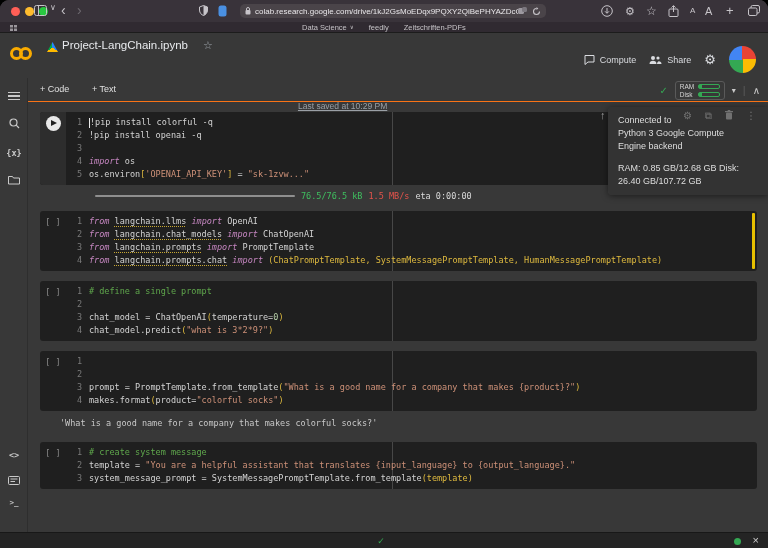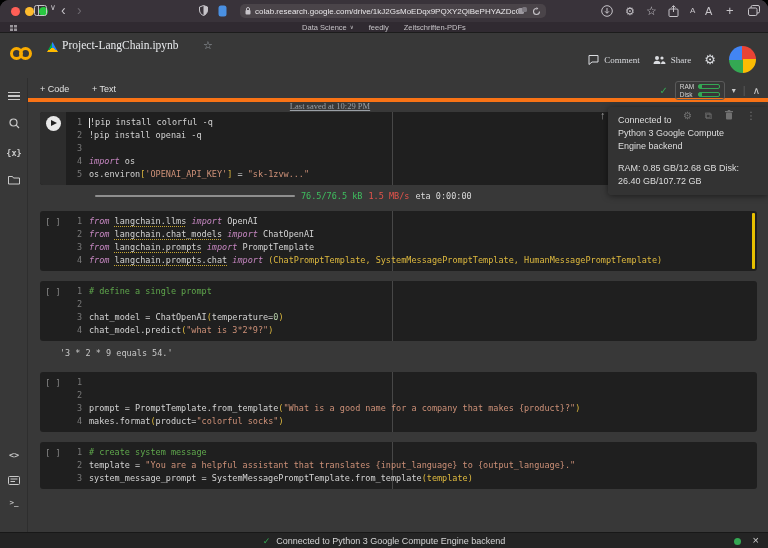--- a/index.html
+++ b/index.html
@@ -18,21 +18,21 @@
   .chrome-glyph { position:absolute; color:#c7c4c9; font-size:12px; line-height:22px; }
   .chrome-glyph.dim { color:#6e6a70; }
   #url-bar { position:absolute; left:240px; top:4px; width:306px; height:14px; background:#4a4449;
              border-radius:5px; display:flex; align-items:center; padding:0 5px; }
   #url-text { color:#e8e6e9; font-size:8px; margin-left:4px; white-space:nowrap; overflow:hidden; flex:1; }
   .mini-ico { flex:none; }
   .bm-item { color:#c5c2c6; font-size:7.5px; display:flex; align-items:center; gap:3px; }
   #bm-grid { position:absolute; left:10px; top:25px; }
 
   
-  #colab-header { position:absolute; left:0; top:33px; width:768px; height:45px; background:#383838;font-family:Liberation Serif, serif; }
+  #colab-header { position:absolute; left:0; top:33px; width:768px; height:45px; background:#383838; }
   #logo { position:absolute; left:10px; top:14px; display:flex; }
   .logo-ring { width:13px; height:13px; border:3.5px solid #f9ab00; border-radius:50%; }
   .logo-ring + .logo-ring { margin-left:-4px; }
   #drive-icon { position:absolute; left:47px; top:9px; width:11px; height:10px;
                 clip-path:polygon(50% 0,100% 100%,0 100%);
                 background:conic-gradient(from 0deg at 50% 58%, #2684fc 0 120deg, #ffba00 120deg 240deg, #00ac47 240deg 360deg); }
   #nb-title { position:absolute; left:62px; top:6px; font-size:11.5px; color:#e8eaed; }
   #title-star { position:absolute; left:203px; top:6px; font-size:11px; color:#9aa0a6; }
   #menu-row { position:absolute; left:48px; top:28px; display:flex; gap:13px; align-items:center; }
   .menu-item { font-size:9px; color:#dadce0; }
@@ -41,21 +41,21 @@
   .hdr-btn { display:flex; align-items:center; gap:5px; color:#dadce0; font-size:9px; }
   #avatar { width:25px; height:25px; border-radius:50%;
             background:radial-gradient(circle at 50% 38%, #d8b28e 0 34%, #7a5a44 58%, #2e3440 78%);
             border:2px solid transparent;
             background-clip:padding-box; position:relative; }
   #avatar-ring { width:27px; height:27px; border-radius:50%; padding:1px;
                  background:conic-gradient(#ea4335 0 25%, #fbbc04 25% 50%, #34a853 50% 75%, #4285f4 75% 100%); }
 
   
   #toolbar { position:absolute; left:28px; top:78px; right:0; height:24px; background:#383838;
-             border-bottom:4px solid #f97316; }
+             border-bottom:1px solid #f97316; }
   .tb-btn { position:absolute; top:6px; font-size:9px; color:#e0e0e0; }
   #btn-code { left:12px; } #btn-text { left:64px; }
   #tb-right { position:absolute; right:8px; top:2px; display:flex; align-items:center; gap:7px; height:20px; }
   #ram-widget { border:1px solid #5a5a5a; border-radius:3px; padding:1px 4px; display:flex; flex-direction:column; gap:1px; }
   .meter-row { display:flex; align-items:center; gap:3px; }
   .meter-label { font-size:6.5px; color:#d5d5d5; width:15px; }
   .meter-bar { width:22px; height:5px; border:1px solid #34a853; border-radius:2px;
                background:linear-gradient(90deg,#34a853 0 15%, transparent 15%); }
   .tb-glyph { color:#c9c9c9; font-size:10px; }
   .tb-sep { color:#5a5a5a; font-size:11px; }
@@ -226,21 +226,21 @@
       <span class="menu-item">Runtime</span>
       <span class="menu-item">Tools</span>
       <span class="menu-item">Help</span>
       <span id="last-saved">Last saved at 10:29 PM</span>
     </div>
     <div id="header-right">
       <span class="hdr-btn">
         <svg width="11" height="10" viewBox="0 0 11 10">
             <path d="M1 0.5 h9 v6.5 h-6 l-3 2.5 z" fill="none" stroke="#dadce0"></path>
           </svg>
-        <span>Comment</span>
+        <span>Compute</span>
       </span>
       <span class="hdr-btn">
         <svg width="13" height="10" viewBox="0 0 13 10">
             <circle cx="4" cy="3" r="2" fill="#dadce0"></circle>
             <circle cx="9" cy="3" r="1.6" fill="#dadce0"></circle>
             <path d="M0.5 9 C0.5 6.8 2 5.8 4 5.8 C6 5.8 7.5 6.8 7.5 9 Z" fill="#dadce0"></path>
             <path d="M8 9 C8.2 7 9 6.4 9.8 6.3 C11.3 6.3 12.5 7.2 12.5 9 Z" fill="#dadce0"></path>
           </svg>
         <span>Share</span>
       </span>
@@ -340,35 +340,35 @@
             <span class="brackets">[ ]</span>
           </div>
           <div class="editor">
             <div class="ruler"></div>
             <div class="line"><span class="lnum">1</span><span class="tk-c"># define a single prompt</span></div>
             <div class="line"><span class="lnum">2</span></div>
             <div class="line"><span class="lnum">3</span><span class="tk-d">chat_model = ChatOpenAI</span><span class="tk-b">(</span><span class="tk-d">temperature=</span><span class="tk-n">0</span><span class="tk-b">)</span></div>
             <div class="line"><span class="lnum">4</span><span class="tk-d">chat_model.predict</span><span class="tk-b">(</span><span class="tk-s">"what is 3*2*9?"</span><span class="tk-b">)</span></div>
           </div>
         </div>
-        <div class="output-text">'3 * 2 * 9 equals 54.'</div>
       </div>
       <div class="cell-block">
         <div class="cell">
           <div class="gutter">
             <span class="brackets">[ ]</span>
           </div>
           <div class="editor">
             <div class="ruler"></div>
             <div class="line"><span class="lnum">1</span></div>
             <div class="line"><span class="lnum">2</span></div>
             <div class="line"><span class="lnum">3</span><span class="tk-d">prompt = PromptTemplate.from_template</span><span class="tk-b">(</span><span class="tk-s">"What is a good name for a company that makes {product}?"</span><span class="tk-b">)</span></div>
             <div class="line"><span class="lnum">4</span><span class="tk-d">makes.format</span><span class="tk-b">(</span><span class="tk-d">product=</span><span class="tk-s">"colorful socks"</span><span class="tk-b">)</span></div>
           </div>
         </div>
+        <div class="output-text">'What is a good name for a company that makes colorful socks?'</div>
       </div>
       <div class="cell-block">
         <div class="cell">
           <div class="gutter">
             <span class="brackets">[ ]</span>
           </div>
           <div class="editor">
             <div class="ruler"></div>
             <div class="line"><span class="lnum">1</span><span class="tk-c"># create system message</span></div>
             <div class="line"><span class="lnum">2</span><span class="tk-d">template = </span><span class="tk-s">"You are a helpful assistant that translates {input_language} to {output_language}."</span></div>
@@ -395,18 +395,17 @@
           <rect x="1" y="2.5" width="6" height="7" rx="1" fill="#fff"></rect>
           <rect x="0" y="1" width="8" height="1.2" fill="#fff"></rect>
           <rect x="2.7" y="0" width="2.6" height="1" fill="#fff"></rect>
         </svg>
     </span>
     <span>⋮</span>
   </div>
 
   <div id="statusbar">
     <span id="status-check">✓</span>
-    <span>Connected to Python 3 Google Compute Engine backend</span>
     <span id="status-dot"></span>
     <span id="status-close">×</span>
   </div>
 
 </div>
 
 </body></html>

